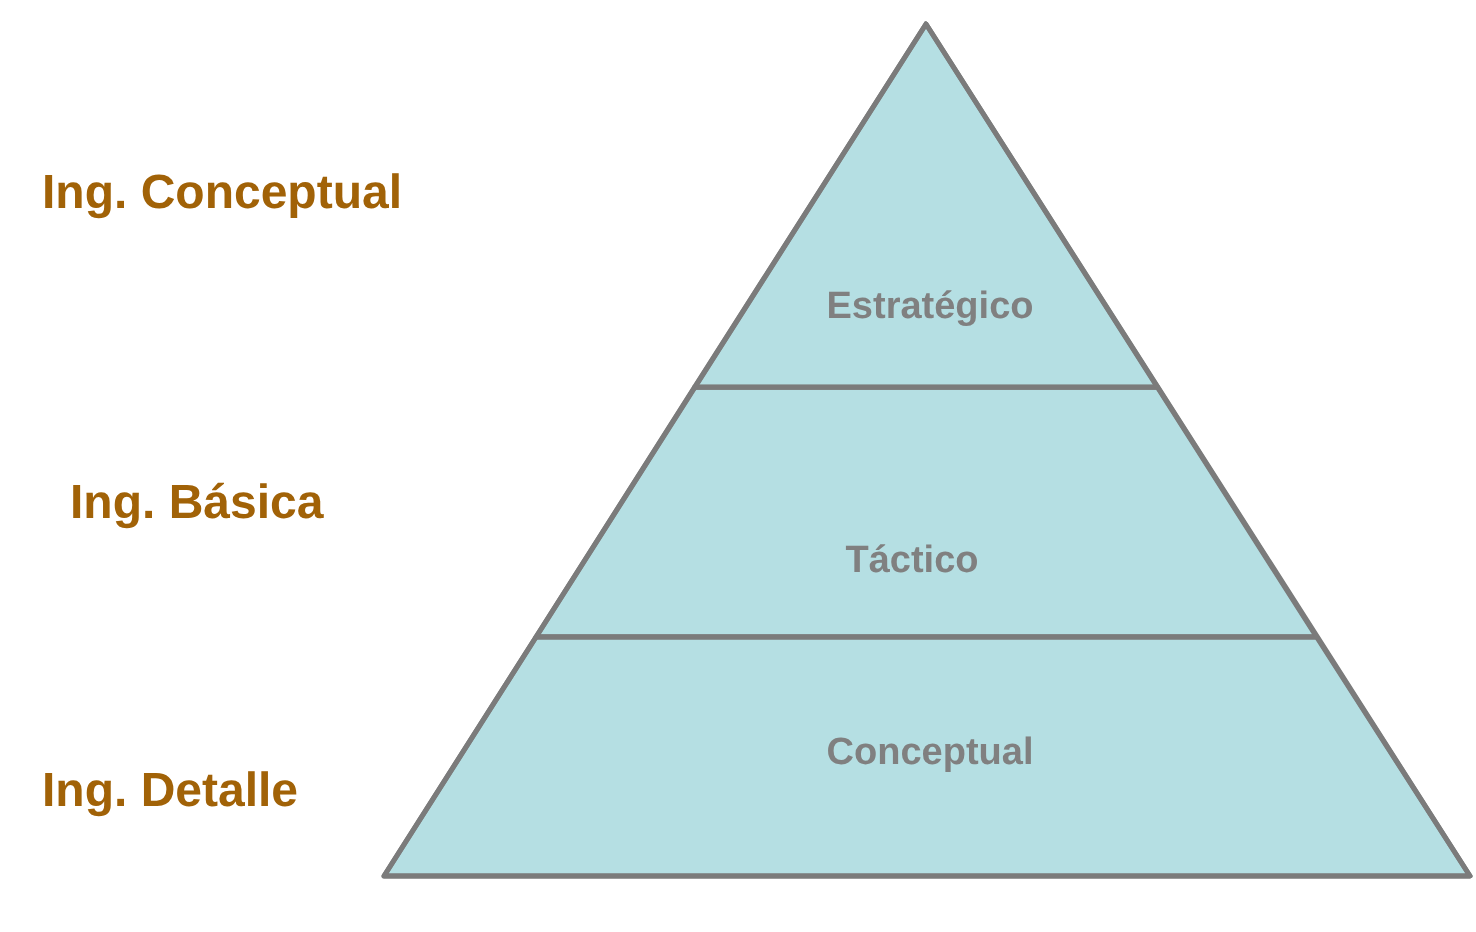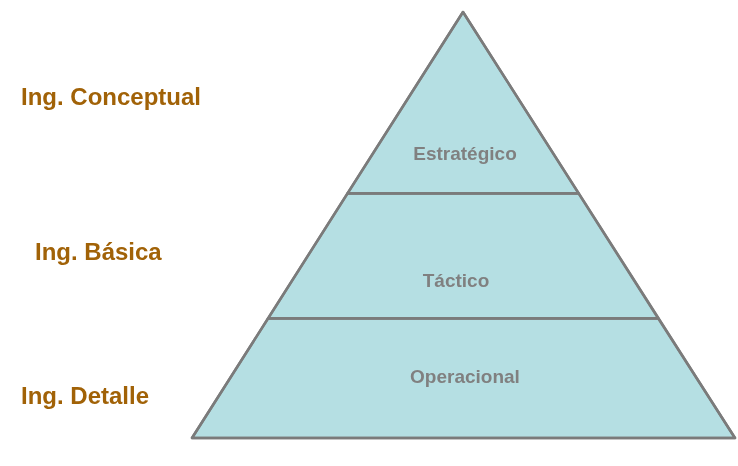--- a/index.html
+++ b/index.html
@@ -74,21 +74,21 @@
     <line x1="347.3" y1="193.6" x2="578.7" y2="193.6" stroke="#7b7b7b" stroke-width="2.5"></line>
     <line x1="268.0" y1="318.5" x2="658.3" y2="318.5" stroke="#7b7b7b" stroke-width="2.5"></line>
 
     <polygon points="463,12 735,438 192,438" fill="none" stroke="#7b7b7b" stroke-width="2.5" stroke-linejoin="round"></polygon>
   </svg>
 
   <div class="tier-label" id="tier-label-estrategico">Estratégico</div>
 
   <div class="tier-label" id="tier-label-tactico">Táctico</div>
 
-  <div class="tier-label" id="tier-label-operacional">Operacional</div>
+  <div class="tier-label" id="tier-label-operacional">Conceptual</div>
 
   <div class="side-label" id="side-label-conceptual">Ing. Conceptual</div>
 
   <div class="side-label" id="side-label-basica">Ing. Básica</div>
 
   <div class="side-label" id="side-label-detalle">Ing. Detalle</div>
 
 </div>
 
 </body></html>

